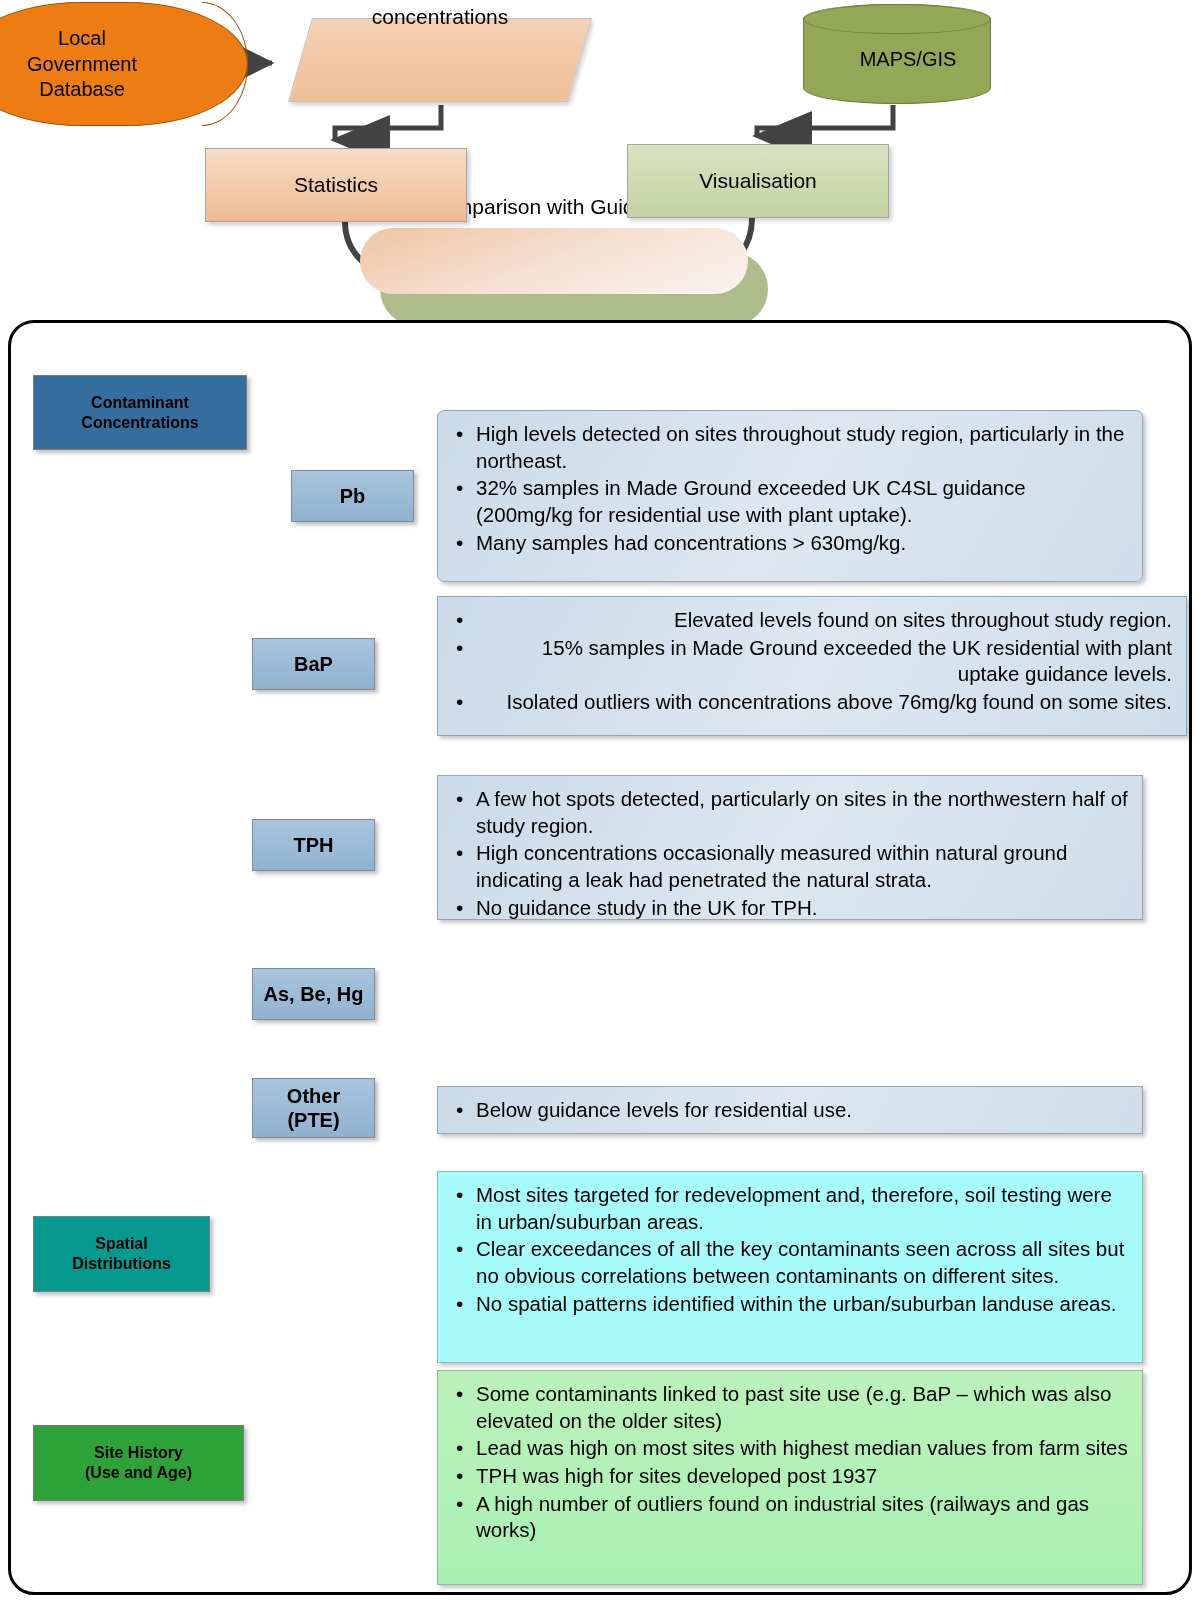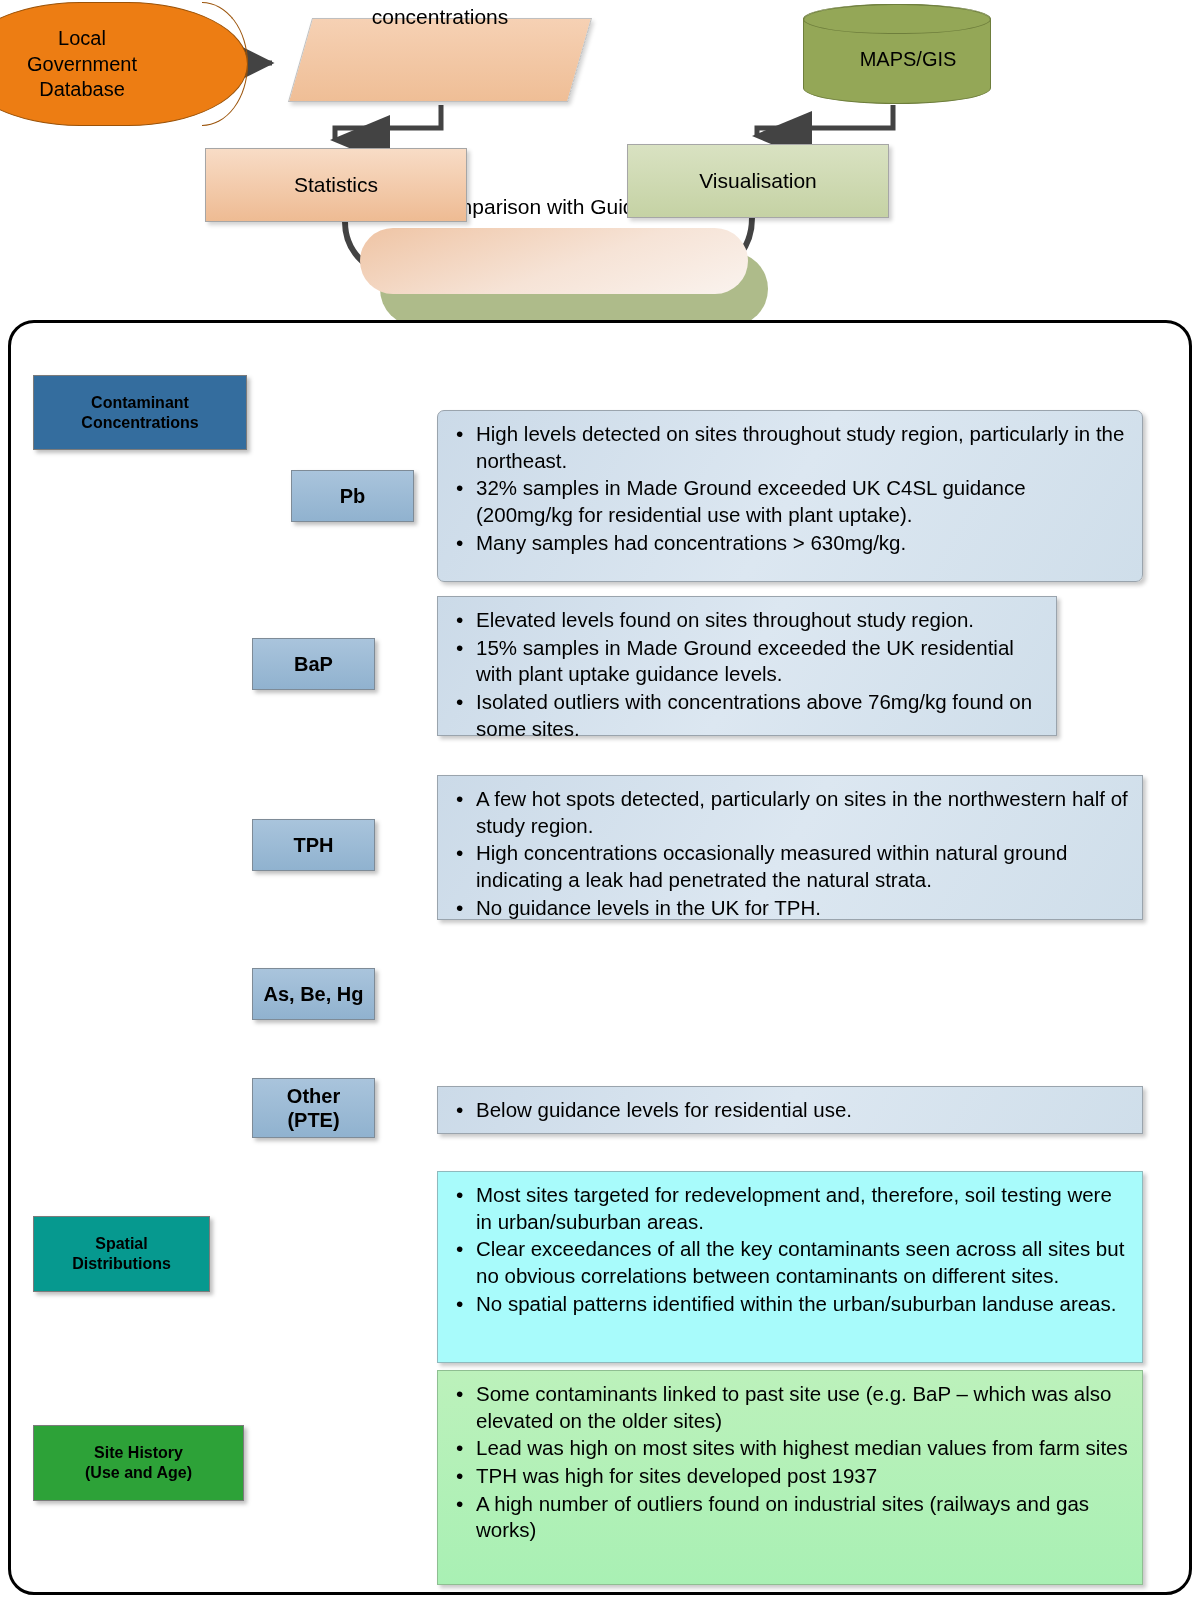--- a/index.html
+++ b/index.html
@@ -315,33 +315,33 @@
   </div>
 
   <div class="bulletbox blue" style="left:437px; top:410px; width:706px; height:172px;border-radius:7px;">
     <ul>
         <li>High levels detected on sites throughout study region, particularly in the northeast.</li>
         <li>32% samples in Made Ground exceeded UK C4SL guidance (200mg/kg for residential use with plant uptake).</li>
         <li>Many samples had concentrations &gt; 630mg/kg.</li>
       </ul>
   </div>
 
-  <div class="bulletbox blue" style="left:437px; top:596px; width:620px; height:140px;">
+  <div class="bulletbox blue" style="left:437px; top:596px; width:750px; height:140px;text-align:right;">
     <ul>
         <li>Elevated levels found on sites throughout study region.</li>
         <li>15% samples in Made Ground exceeded the UK residential with plant uptake guidance levels.</li>
         <li>Isolated outliers with concentrations above 76mg/kg found on some sites.</li>
       </ul>
   </div>
 
   <div class="bulletbox blue" style="left:437px; top:775px; width:706px; height:145px;">
     <ul>
         <li>A few hot spots detected, particularly on sites in the northwestern half of study region.</li>
         <li>High concentrations occasionally measured within natural ground indicating a leak had penetrated the natural strata.</li>
-        <li>No guidance levels in the UK for TPH.</li>
+        <li>No guidance study in the UK for TPH.</li>
       </ul>
   </div>
 
 
   <div class="bulletbox blue" style="left:437px; top:1086px; width:706px; height:48px;">
     <ul>
         <li>Below guidance levels for residential use.</li>
       </ul>
   </div>
 

